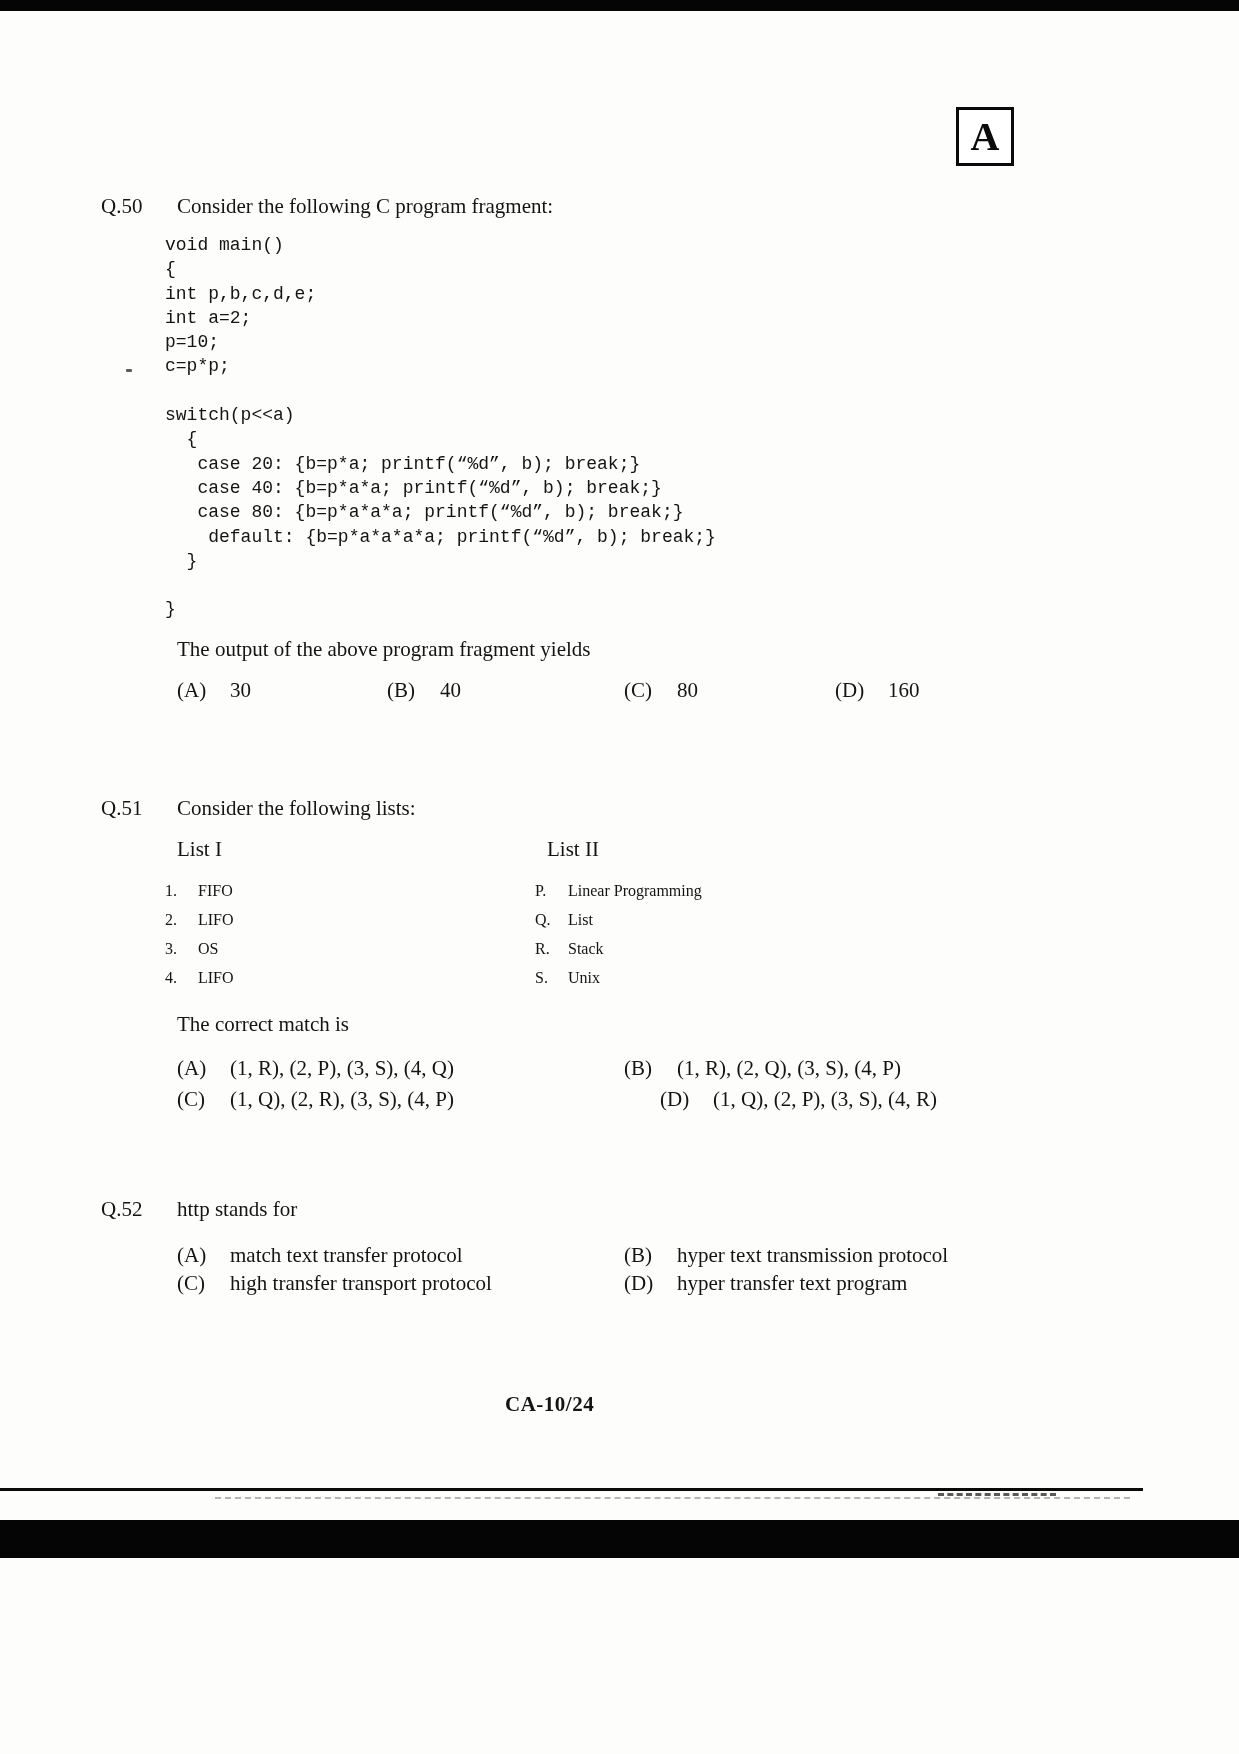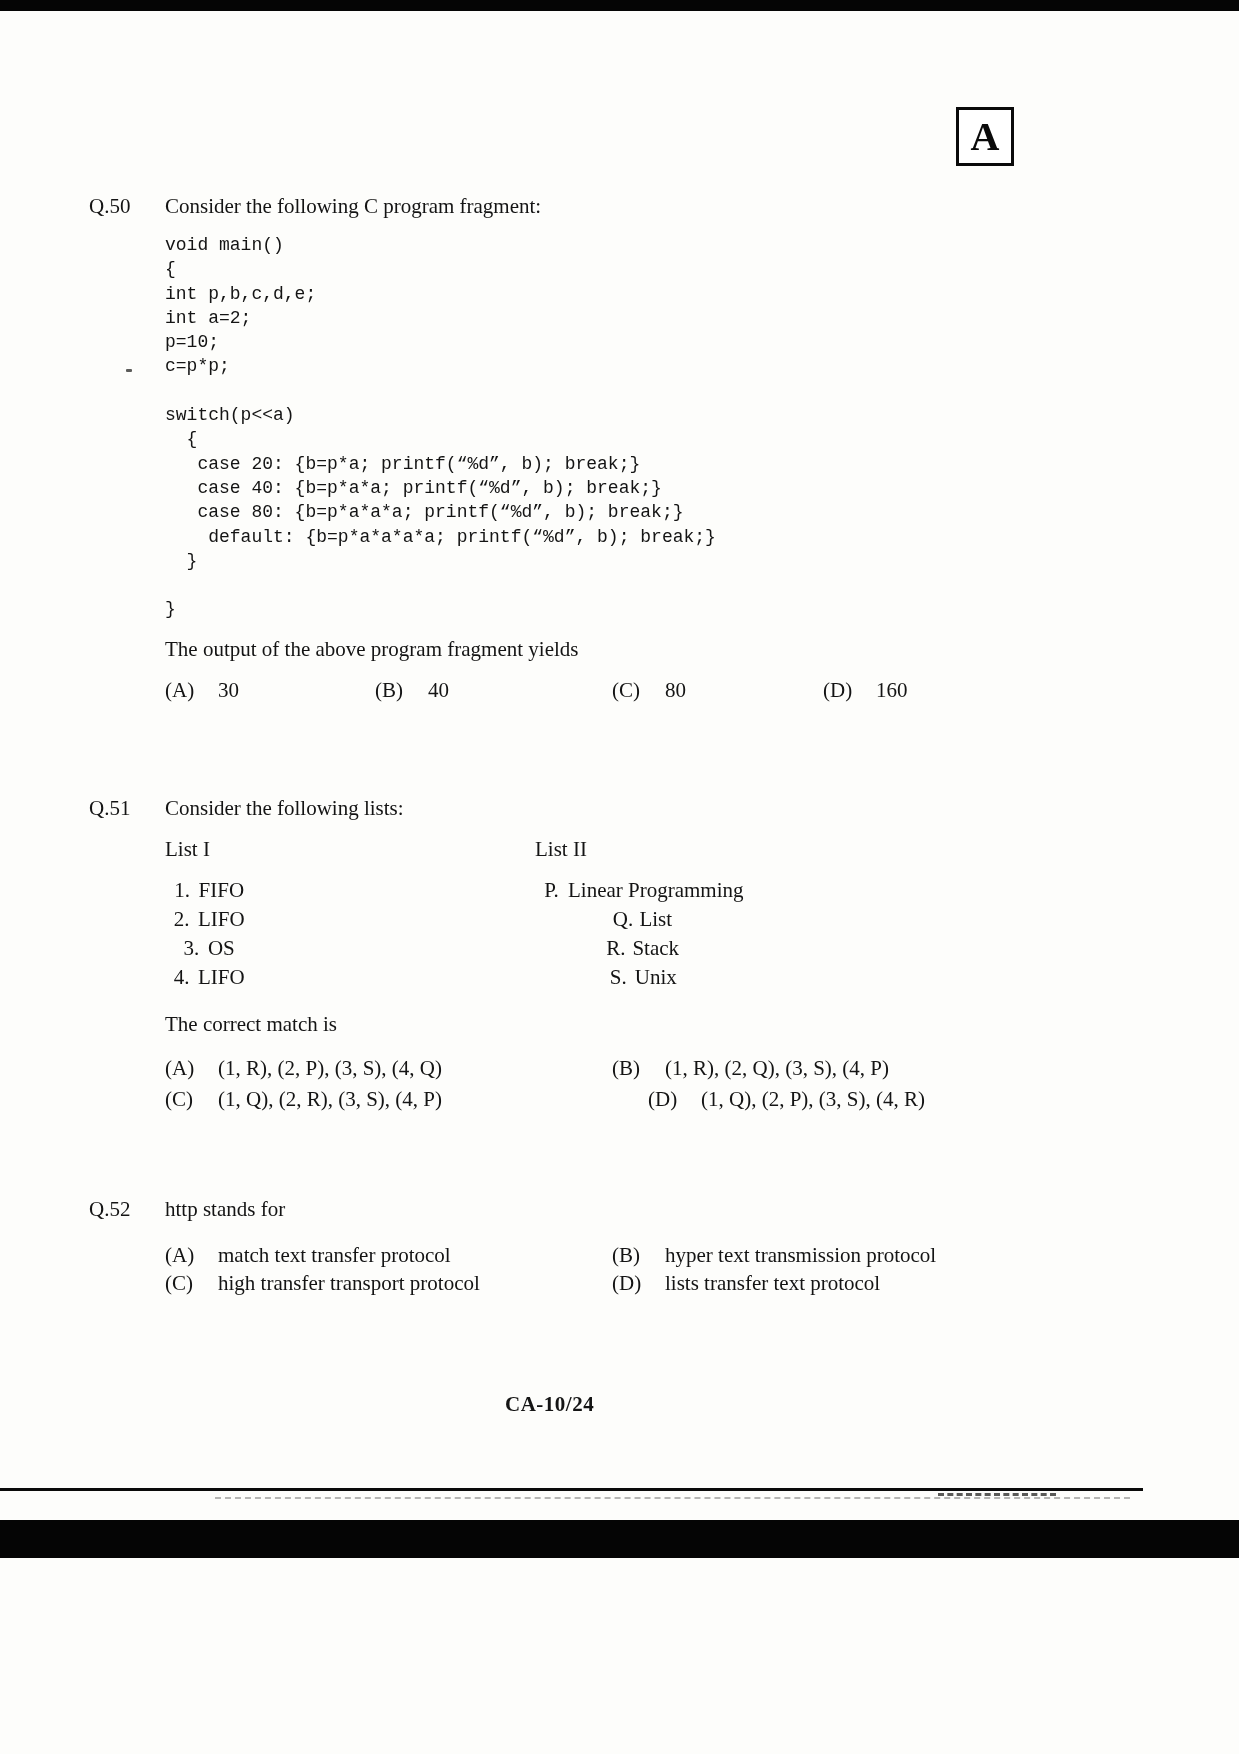--- a/index.html
+++ b/index.html
@@ -6,42 +6,42 @@
   html,body { background:#9a9a9a; }
   .page {
     position:relative;
     width:1239px; height:1754px;
     margin:0 auto;
     background:#fdfdfb;
     font-family:"Liberation Serif", serif;
     color:#141414;
     overflow:hidden;
   }
-  .t { position:absolute; font-size:21px; line-height:27px; white-space:nowrap; }
+  .t { position:absolute; font-size:21px; line-height:27px; white-space:nowrap;margin-left:12px; }
   .b { font-weight:normal; }
   .bar-top { position:absolute; left:0; top:0; width:100%; height:11px; background:#050505; }
   .bar-bottom { position:absolute; left:0; top:1520px; width:100%; height:38px; background:#050505; }
   .rule-bottom { position:absolute; left:0; top:1488px; width:1143px; height:3px; background:#0a0a0a; }
   .dash-faint { position:absolute; left:215px; top:1497px; width:915px; border-top:2px dashed #b5b5b3; }
   .dash-dark { position:absolute; left:938px; top:1493px; width:118px; border-top:3px dashed #5a5a58; }
   .artifact { position:absolute; left:126px; top:369px; width:6px; height:3px; background:#5c5c5a; border-radius:1px; }
   .corner-box {
     position:absolute; left:956px; top:107px; width:58px; height:59px;
     border:3px solid #0a0a0a; background:#fff;
     display:flex; align-items:center; justify-content:center;
   }
   .corner-letter { font-size:40px; font-weight:bold; font-family:"Liberation Serif", serif; color:#0a0a0a; }
   .code {
     position:absolute; left:165px; top:233px;
     font-family:"Liberation Mono","DejaVu Sans Mono",monospace;
     font-size:18px; line-height:24.3px;
     color:#141414; white-space:pre;
   }
   .opt .opt-label { display:inline-block; width:53px; }
-  .list-col { position:absolute; font-size:21px; line-height:29px; white-space:nowrap;text-align:center; }
+  .list-col { position:absolute; font-size:16px; line-height:29px; white-space:nowrap; }
   .list-key { display:inline-block; width:33px; }
   .footer { position:absolute; left:505px; top:1356px; font-size:21px; font-weight:bold; letter-spacing:0.5px;margin-top:36px; }
 </style>
 </head>
 <body>
 
 <div class="page">
 
   <div class="bar-top"></div>
 
@@ -131,21 +131,21 @@
     <div class="t opt" style="left:165px; top:1242px">
       <span class="opt-label">(A)</span><span>match text transfer protocol</span>
     </div>
     <div class="t opt" style="left:612px; top:1242px">
       <span class="opt-label">(B)</span><span>hyper text transmission protocol</span>
     </div>
     <div class="t opt" style="left:165px; top:1270px">
       <span class="opt-label">(C)</span><span>high transfer transport protocol</span>
     </div>
     <div class="t opt" style="left:612px; top:1270px">
-      <span class="opt-label">(D)</span><span>lists transfer text protocol</span>
+      <span class="opt-label">(D)</span><span>hyper transfer text program</span>
     </div>
   </section>
 
   <div class="footer">CA-10/24</div>
 
   <div class="rule-bottom"></div>
   <div class="dash-faint"></div>
   <div class="dash-dark"></div>
   <div class="bar-bottom"></div>
 

